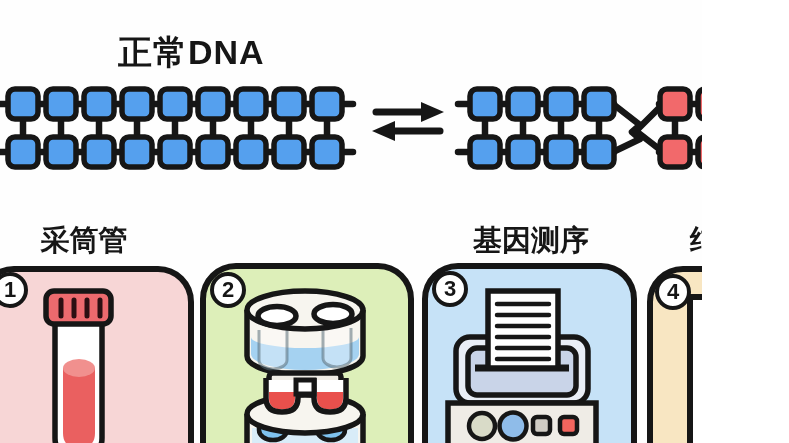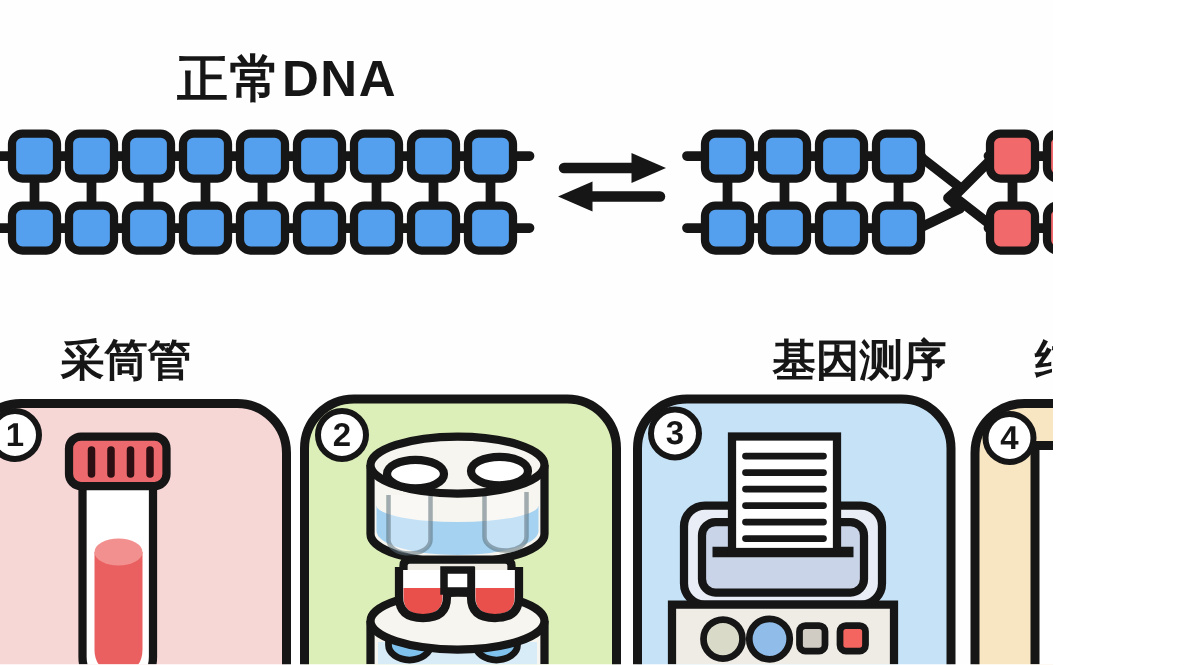--- a/index.html
+++ b/index.html
@@ -10,21 +10,21 @@
   .title{position:absolute;font-size:34px;font-weight:700;letter-spacing:1px;white-space:nowrap;}
   .title-normal{left:118px;top:30px;}
   .title-test{left:556px;top:30px;}
   svg{position:absolute;display:block;}
   .dna-left{left:0;top:82px;}
   .equilibrium{left:364px;top:96px;}
   .dna-right{left:450px;top:82px;}
   .step-label{position:absolute;top:221px;width:220px;text-align:center;font-size:29px;font-weight:700;white-space:nowrap;}
   .label-1{left:-26px;}
   .label-2{left:191px;}
-  .label-3{left:411px;text-align:right;}
+  .label-3{left:421px;}
   .label-4{left:638px;}
   .card{position:absolute;border:6px solid #161616;border-radius:36px;box-sizing:content-box;}
   .card-1{left:-22px;top:266px;width:204px;height:230px;background:#f7d6d6;}
   .card-2{left:200px;top:263px;width:202px;height:233px;background:#ddefb9;}
   .card-3{left:422px;top:263px;width:203px;height:233px;background:#c6e2f7;}
   .card-4{left:647px;top:266px;width:180px;height:230px;background:#f8e6c2;}
   .badge{
     position:absolute;width:36px;height:36px;box-sizing:border-box;border:4px solid #161616;
     border-radius:50%;background:#fff;display:flex;align-items:center;justify-content:center;
     font-size:22px;font-weight:700;line-height:1;

